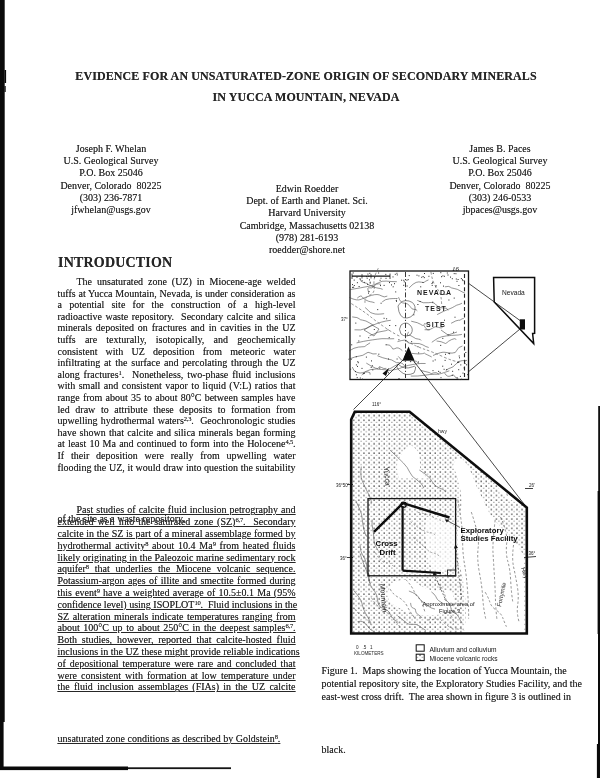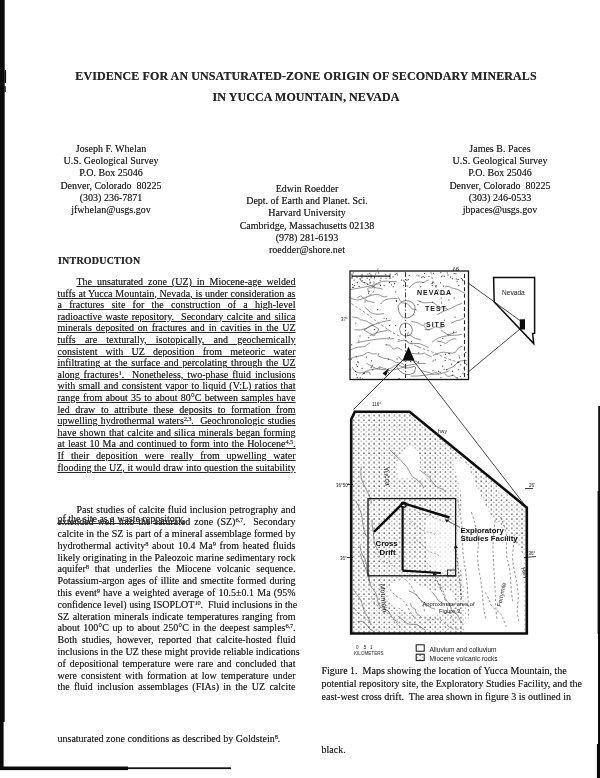--- a/index.html
+++ b/index.html
@@ -1,40 +1,40 @@
 <!DOCTYPE html>
 <html><head><meta charset="utf-8"><style>
 html,body{margin:0;padding:0;width:600px;height:778px;background:#fff;overflow:hidden;}
 body{font-family:"Liberation Serif",serif;color:#262626;position:relative;}
 .tx{text-shadow:0 0 0.32px #6a6a6a;filter:blur(0.22px);}
 .l{font-size:10px;line-height:11.62px;height:11.62px;text-align:justify;text-align-last:justify;white-space:nowrap;overflow:visible;}
 .first{text-indent:19px;}
 .lastl{text-align-last:left;margin-top:40px;}
-.p2 .l{line-height:11.82px;height:11.82px;}
+.p2 .l{line-height:11.82px;height:11.82px;text-decoration:underline;}
 sup{font-size:6.5px;vertical-align:baseline;position:relative;top:-3.2px;letter-spacing:-0.2px;}
 .auth{position:absolute;width:180px;text-align:center;font-size:10px;line-height:12.3px;}
 .cap .l{line-height:13.3px;height:13.3px;}
 </style></head><body>
 
 <div class="tx" style="position:absolute;left:2px;top:69.2px;width:608px;text-align:center;font-weight:bold;font-size:12px;letter-spacing:0.1px;">EVIDENCE FOR AN UNSATURATED-ZONE ORIGIN OF SECONDARY MINERALS</div>
 
 <div class="tx" style="position:absolute;left:2px;top:89.8px;width:608px;text-align:center;font-weight:bold;font-size:12px;letter-spacing:0.1px;">IN YUCCA MOUNTAIN, NEVADA</div>
 
 <div class="auth tx" style="left:21px;top:142.7px;">Joseph F. Whelan<br>U.S. Geological Survey<br>P.O. Box 25046<br>Denver, Colorado&nbsp; 80225<br>(303) 236-7871<br>jfwhelan@usgs.gov</div>
 
 <div class="auth tx" style="left:217px;top:142.7px;margin-top:40px;">Edwin Roedder<br>Dept. of Earth and Planet. Sci.<br>Harvard University<br>Cambridge, Massachusetts 02138<br>(978) 281-6193<br>roedder@shore.net</div>
 
 <div class="auth tx" style="left:410px;top:142.7px;text-align:center;">James B. Paces<br>U.S. Geological Survey<br>P.O. Box 25046<br>Denver, Colorado&nbsp; 80225<br>(303) 246-0533<br>jbpaces@usgs.gov</div>
 
-<div class="tx" style="position:absolute;left:58px;top:254.5px;font-weight:bold;font-size:10px;letter-spacing:0.2px;">INTRODUCTION</div>
-
-<div class="tx" style="position:absolute;left:57.5px;top:275.9px;width:238px;text-decoration:underline;">
+<div class="tx" style="position:absolute;left:58px;top:254.5px;font-weight:bold;font-size:14px;letter-spacing:0.2px;">INTRODUCTION</div>
+
+<div class="tx" style="position:absolute;left:57.5px;top:275.9px;width:238px;">
 <div class="l first">The unsaturated zone (UZ) in Miocene-age welded</div>
 <div class="l">tuffs at Yucca Mountain, Nevada, is under consideration as</div>
-<div class="l">a fractures site for the construction of a high-level</div>
+<div class="l">a potential site for the construction of a high-level</div>
 <div class="l">radioactive waste repository.&nbsp; Secondary calcite and silica</div>
 <div class="l">minerals deposited on fractures and in cavities in the UZ</div>
 <div class="l">tuffs are texturally, isotopically, and geochemically</div>
 <div class="l">consistent with UZ deposition from meteoric water</div>
 <div class="l">infiltrating at the surface and percolating through the UZ</div>
 <div class="l">along fractures<sup>1</sup>.&nbsp; Nonetheless, two-phase fluid inclusions</div>
 <div class="l">with small and consistent vapor to liquid (V:L) ratios that</div>
 <div class="l">range from about 35 to about 80°C between samples have</div>
 <div class="l">led draw to attribute these deposits to formation from</div>
 <div class="l">upwelling hydrothermal waters<sup>2,3</sup>.&nbsp; Geochronologic studies</div>

